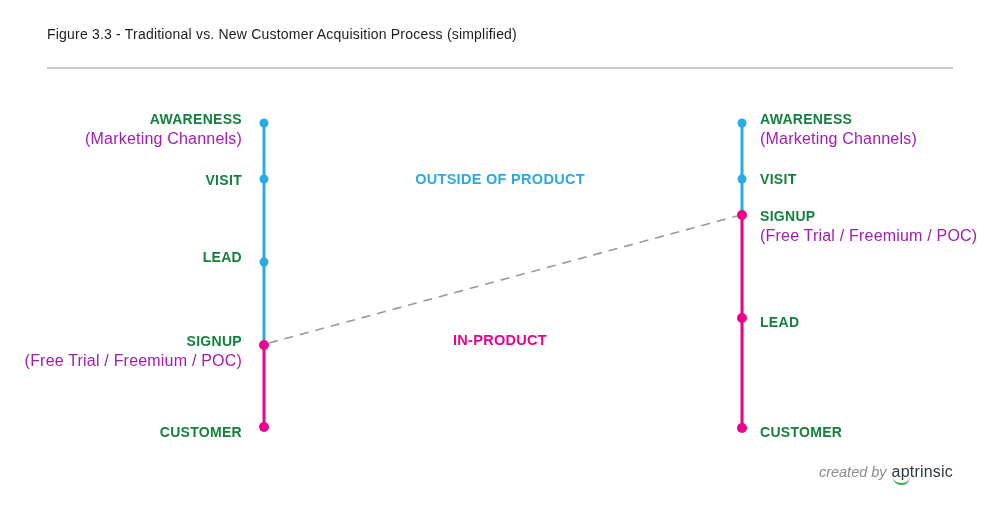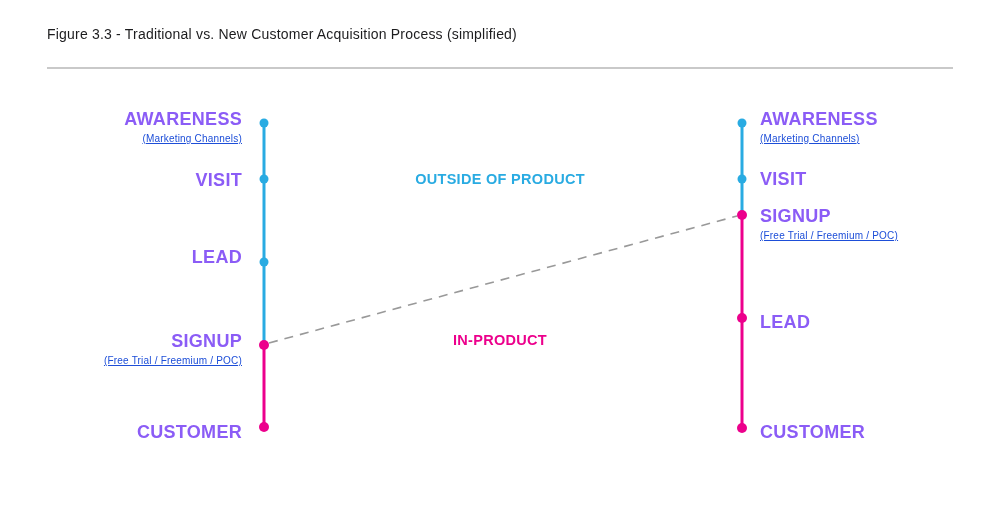--- a/index.html
+++ b/index.html
@@ -37,32 +37,31 @@
     top: 0;
     width: 1000px;
     height: 525px;
   }
   .step {
     position: absolute;
     line-height: 20px;
   }
   .step .label {
     display: block;
-    font-size: 18px;
+    font-size: 14px;
     font-weight: 700;
-    color: #8b5cf6;
+    color: #15803d;
     letter-spacing: 0.3px;
   }
   .step .sublabel {
     display: block;
-    font-size: 10px;
+    font-size: 16px;
     font-weight: 400;
-    color: #1d4ed8;
+    color: #a21caf;
     letter-spacing: 0.2px;
-    text-decoration: underline;
   }
   .left-col  { width: 230px; left: 12px;  text-align: right; }
   .right-col { width: 240px; left: 760px; text-align: left; }
   .zone-label {
     position: absolute;
     left: 350px;
     width: 300px;
     text-align: center;
     font-size: 14.5px;
     font-weight: 700;
@@ -163,14 +162,17 @@
   <div class="step right-col" style="top:312px">
     <span class="label">LEAD</span>
   </div>
   <div class="step right-col" style="top:422px">
     <span class="label">CUSTOMER</span>
   </div>
 
   <div class="zone-label zone-outside">OUTSIDE OF PRODUCT</div>
   <div class="zone-label zone-inside">IN-PRODUCT</div>
 
+  <div class="footer">
+    <span class="credit-prefix">created by</span><span class="brand"><span>aptrinsic</span><span class="brand-arc"></span></span>
+  </div>
 
 </div>
 
 </body></html>

